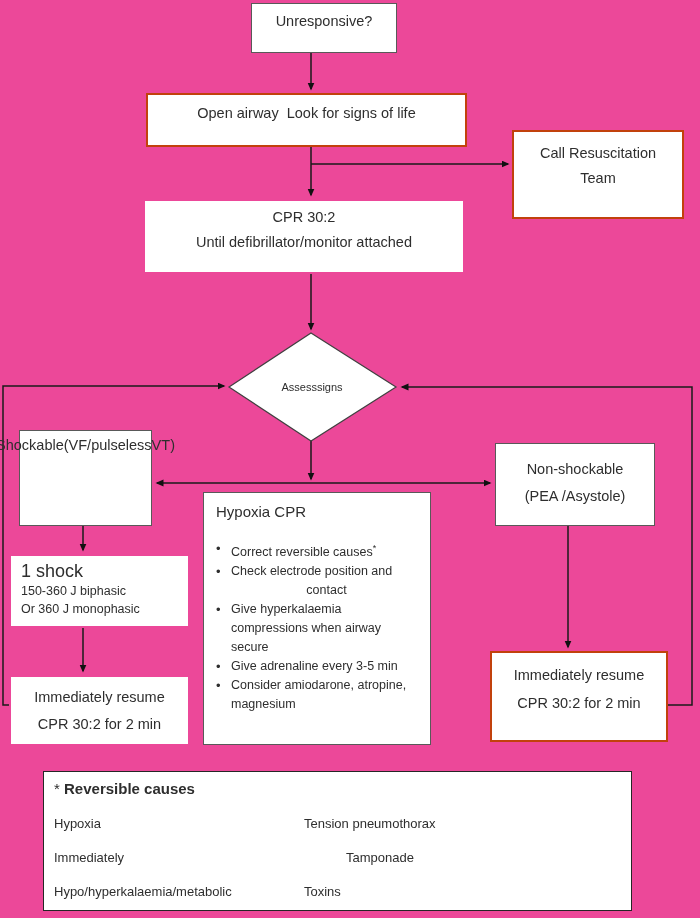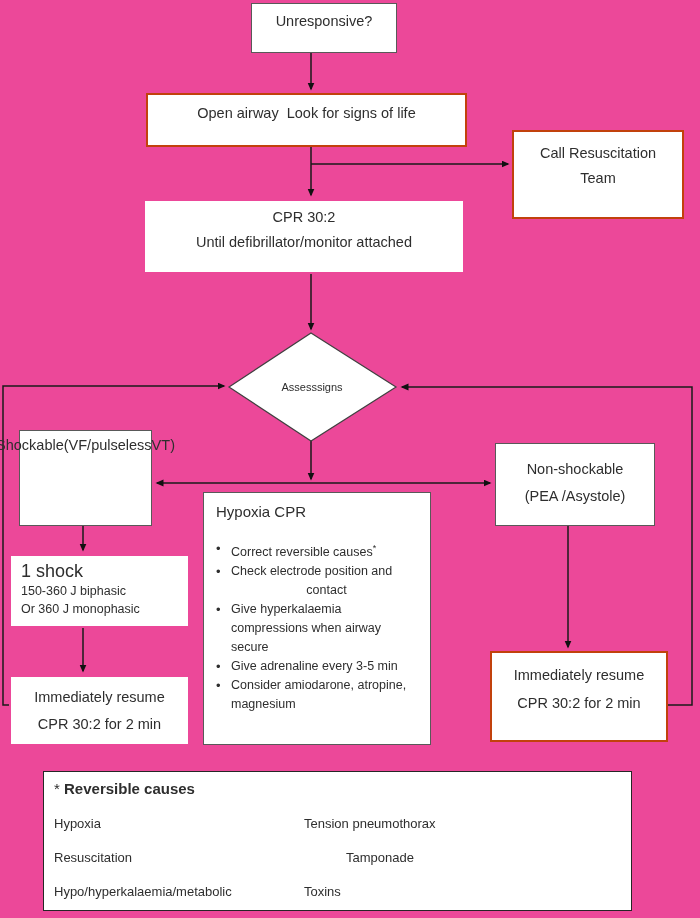--- a/index.html
+++ b/index.html
@@ -151,19 +151,19 @@
 
   <div class="box b-dark" id="b-rimm">
     <div>Immediately resume</div>
     <div>CPR 30:2 for 2 min</div>
   </div>
 
   <div class="box b-thin" id="b-rev" style="border-color:#262626;">
     <div class="rv-title"><span>* </span><b>Reversible causes</b></div>
     <span class="rv rv-l" id="rv-l0">Hypoxia</span>
     <span class="rv" id="rv-r0">Tension pneumothorax</span>
-    <span class="rv rv-l" id="rv-l1">Resuscitation</span>
+    <span class="rv rv-l" id="rv-l1">Immediately</span>
     <span class="rv" id="rv-r1">Tamponade</span>
     <span class="rv rv-l" id="rv-l2">Hypo/hyperkalaemia/metabolic</span>
     <span class="rv" id="rv-r2">Toxins</span>
   </div>
 
 </div>
 
 </body></html>

